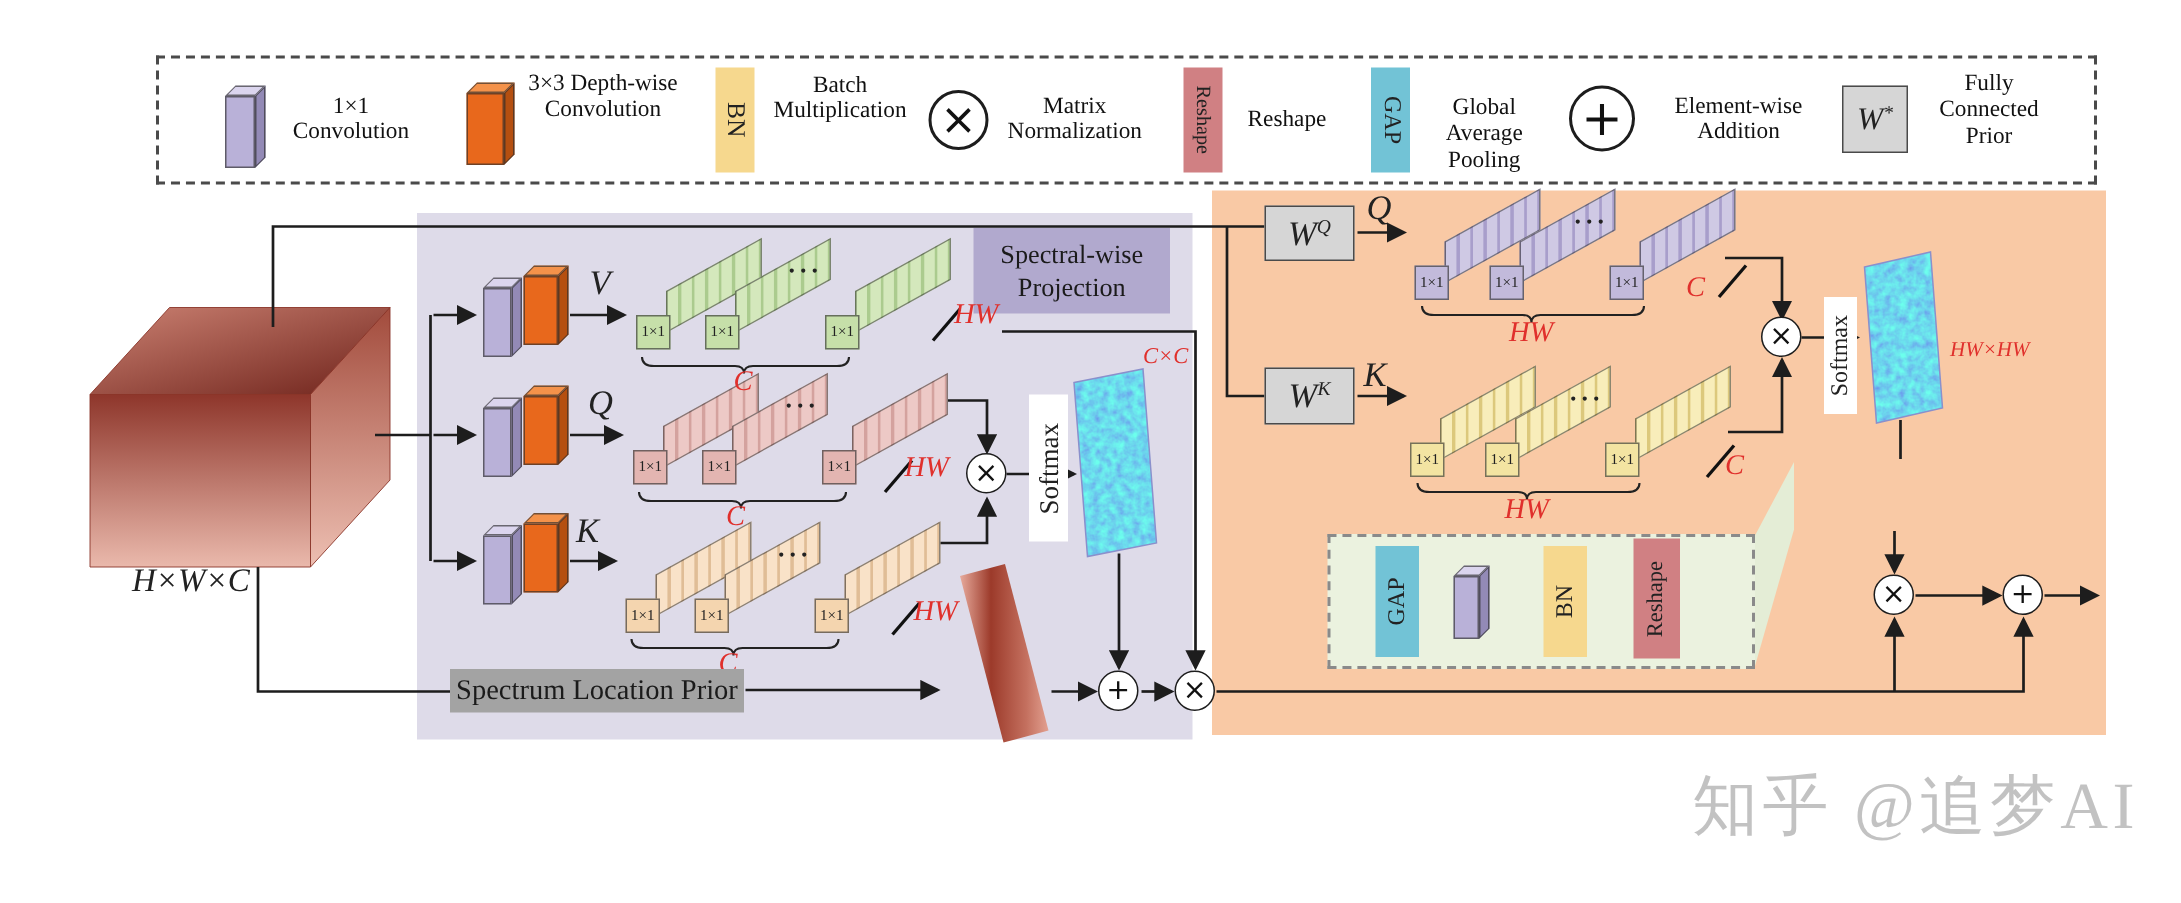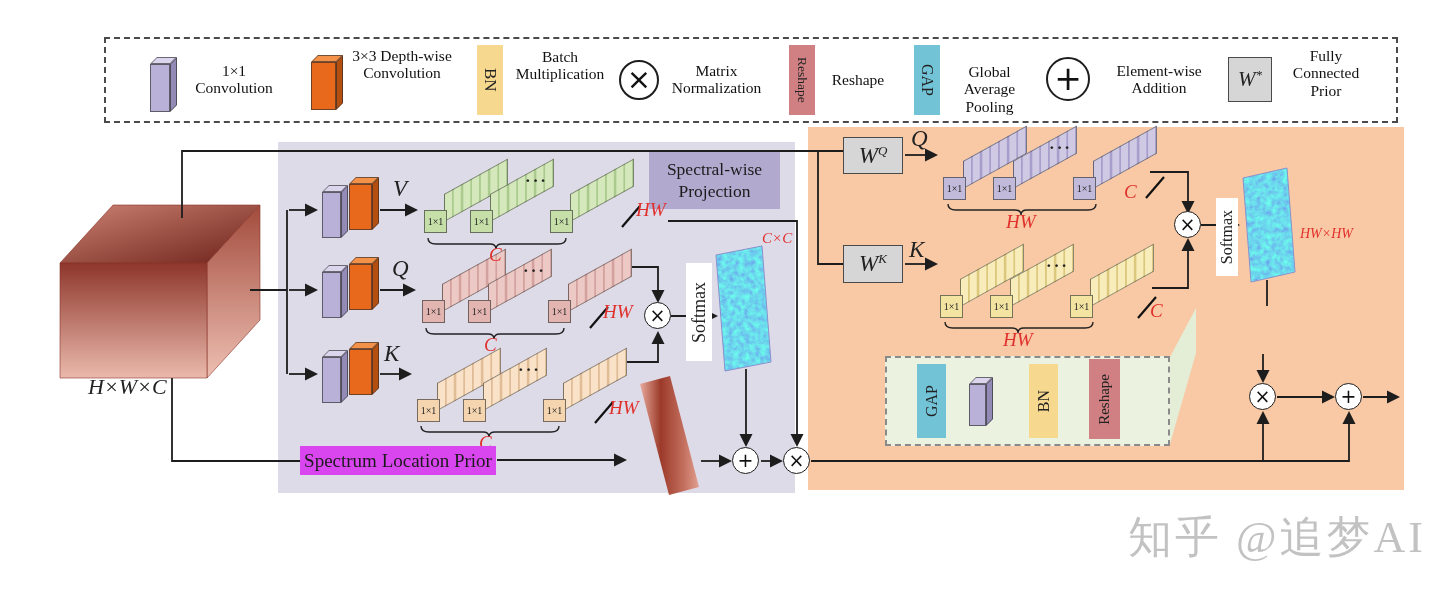--- a/index.html
+++ b/index.html
@@ -332,21 +332,21 @@
   <div class="dim" style="left:479px;top:432px;">C</div>
   <div class="dim small" style="left:718px;top:230px;margin-left:44px;">C×C</div>
 
   <div class="op" style="left:644px;top:302px;">
       <span>×</span>
     </div>
   <div class="smx" style="left:686px;top:263px;width:26px;height:98px;">
       <span>Softmax</span>
     </div>
 
-  <div class="titlebox" style="left:300px;top:446px;width:196px;height:29px;background:#d946ef;font-size:19px;text-align:center;">Spectrum Location Prior</div>
+  <div class="titlebox" style="left:300px;top:446px;width:196px;height:29px;background:#a3a3a3;font-size:19px;text-align:center;">Spectrum Location Prior</div>
 
   <div class="op" style="left:732px;top:447px;">
       <span>+</span>
     </div>
   <div class="op" style="left:783px;top:447px;">
       <span>×</span>
     </div>
 
 
   <div class="wbox" style="left:843px;top:137px;width:60px;height:37px;">

